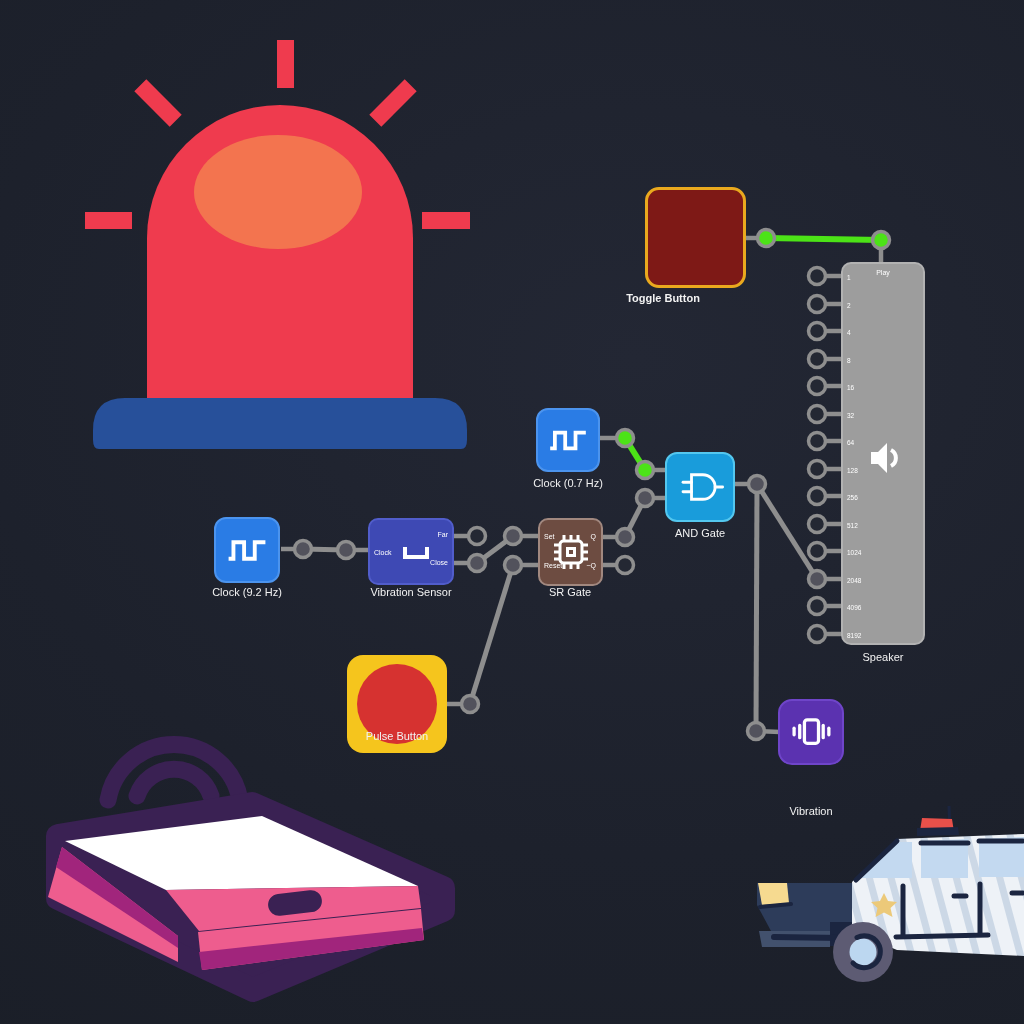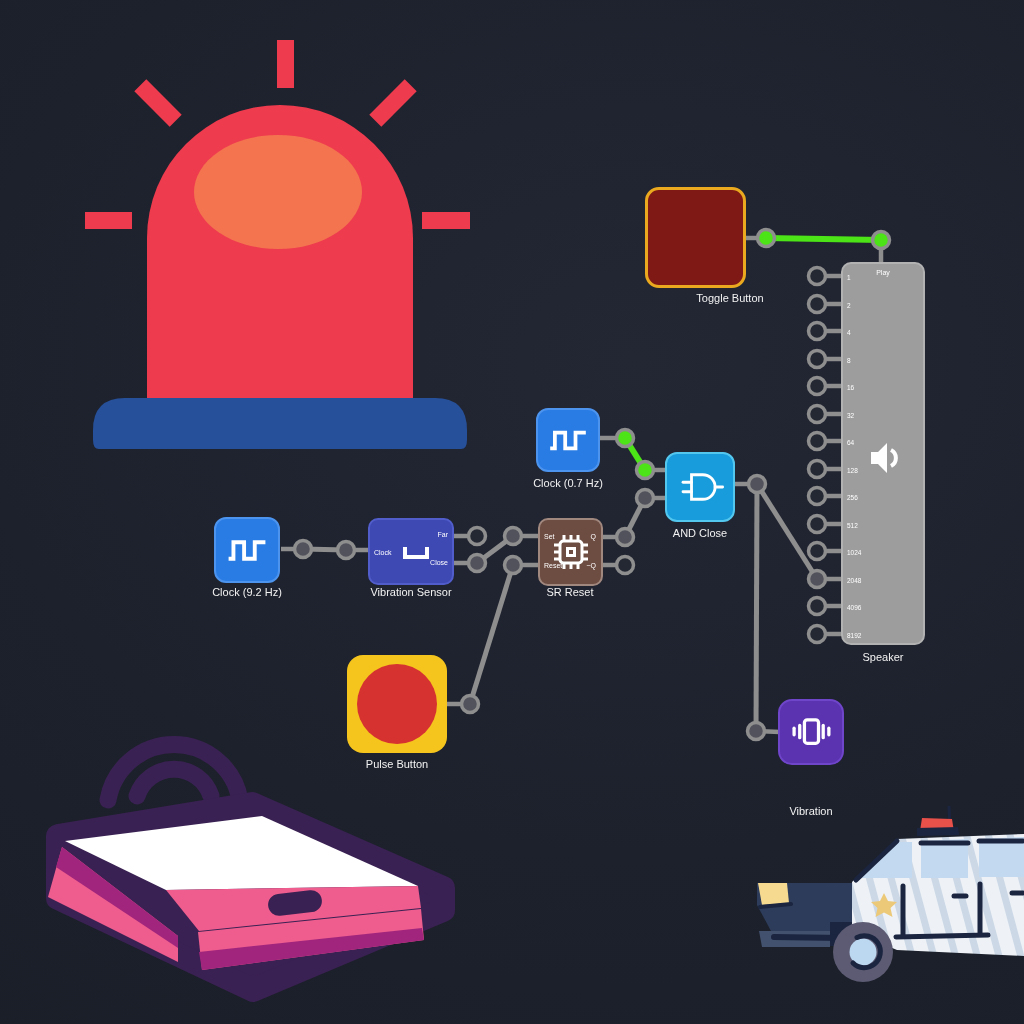--- a/index.html
+++ b/index.html
@@ -158,21 +158,21 @@
   <circle class="port" cx="817" cy="469" r="8.5"></circle>
   <circle class="port" cx="817" cy="496" r="8.5"></circle>
   <circle class="port" cx="817" cy="524" r="8.5"></circle>
   <circle class="port" cx="817" cy="551" r="8.5"></circle>
   <circle class="port linked" cx="817" cy="579" r="8.5"></circle>
   <circle class="port" cx="817" cy="606" r="8.5"></circle>
   <circle class="port" cx="817" cy="634" r="8.5"></circle>
 </svg>
 
 <div class="node" style="left:645px;top:187px;width:101px;height:101px;border-radius:14px;background:#7e1916;border:3px solid #eaa91e;"></div>
-<div class="nlabel" style="left:730px;top:292px;">Toggle Button</div>
+<div class="nlabel" style="left:663px;top:292px;font-weight:bold;">Toggle Button</div>
 
 <div class="node" style="left:841px;top:262px;width:84px;height:383px;border-radius:10px;background:#9d9d9d;border:2px solid #b2b2b2;">
   <span class="ilabel" style="left:50%;top:5px;transform:translateX(-50%);">Play</span>
   <span class="pin-label" style="top:10px;">1</span>
   <span class="pin-label" style="top:38px;">2</span>
   <span class="pin-label" style="top:65px;">4</span>
   <span class="pin-label" style="top:93px;">8</span>
   <span class="pin-label" style="top:120px;">16</span>
   <span class="pin-label" style="top:148px;">32</span>
   <span class="pin-label" style="top:175px;">64</span>
@@ -200,21 +200,21 @@
 <div class="node" style="left:665px;top:452px;width:70px;height:70px;border-radius:12px;background:#199cdb;border:2px solid #54c7ef;">
   <svg width="70" height="70" viewBox="0 0 70 70">
     <g stroke="#ffffff" stroke-width="3" fill="none" stroke-linecap="round">
       <path d="M17 30 H26"></path>
         <path d="M17 40 H26"></path>
       <path d="M26 22 H38 A13 13 0 0 1 38 48 H26 Z"></path>
       <path d="M51 35 H59"></path>
     </g>
   </svg>
 </div>
-<div class="nlabel" style="left:700px;top:527px;">AND Close</div>
+<div class="nlabel" style="left:700px;top:527px;">AND Gate</div>
 
 <div class="node" style="left:214px;top:517px;width:66px;height:66px;border-radius:12px;background:#2a7ce5;border:2px solid #4c94ee;">
   <svg width="64" height="64" viewBox="0 0 64 64">
     <path d="M13 41 H18 V24 H29 V41 H40 V24 H51" stroke="#ffffff" stroke-width="4" fill="none"></path>
   </svg>
 </div>
 <div class="nlabel" style="left:247px;top:586px;">Clock (9.2 Hz)</div>
 
 <div class="node" style="left:368px;top:518px;width:86px;height:67px;border-radius:10px;background:#3e49b4;border:2px solid #515dcb;">
   <span class="ilabel" style="left:4px;top:29px;">Clock</span>
@@ -235,26 +235,26 @@
     <g stroke="#ffffff" stroke-width="3" fill="none">
       <rect x="11" y="11" width="22" height="22" rx="3.5"></rect>
       <rect x="18.5" y="18.5" width="7" height="7"></rect>
       <path d="M15 5 v6 M22 5 v6 M29 5 v6"></path>
       <path d="M15 33 v6 M22 33 v6 M29 33 v6"></path>
       <path d="M5 15 h6 M5 22 h6 M5 29 h6"></path>
       <path d="M33 15 h6 M33 22 h6 M33 29 h6"></path>
     </g>
   </svg>
 </div>
-<div class="nlabel" style="left:570px;top:586px;">SR Reset</div>
+<div class="nlabel" style="left:570px;top:586px;">SR Gate</div>
 
 <div class="node" style="left:347px;top:655px;width:100px;height:98px;border-radius:16px;background:#f5c51d;">
   <div style="width:80px;height:80px;border-radius:50%;background:#d63230;"></div>
 </div>
-<div class="nlabel" style="left:397px;top:758px;text-align:right;">Pulse Button</div>
+<div class="nlabel" style="left:397px;top:730px;text-align:right;">Pulse Button</div>
 
 <div class="node" style="left:778px;top:699px;width:66px;height:66px;border-radius:14px;background:#5b32b0;border:2px solid #6f45c9;">
   <svg width="66" height="66" viewBox="0 0 66 66">
     <g stroke="#ffffff" fill="none" stroke-linecap="round">
       <rect x="26" y="20" width="15" height="25" rx="3" stroke-width="3.5"></rect>
       <path d="M21 26 V39" stroke-width="3.5"></path>
       <path d="M15 29 V36" stroke-width="3.5"></path>
       <path d="M46 26 V39" stroke-width="3.5"></path>
       <path d="M52 29 V36" stroke-width="3.5"></path>
     </g>

